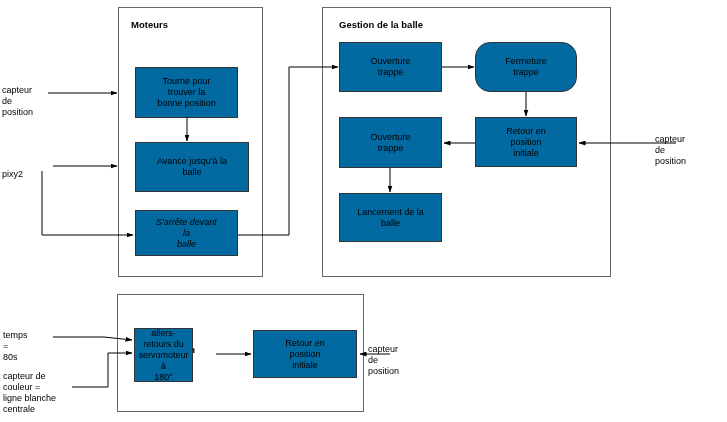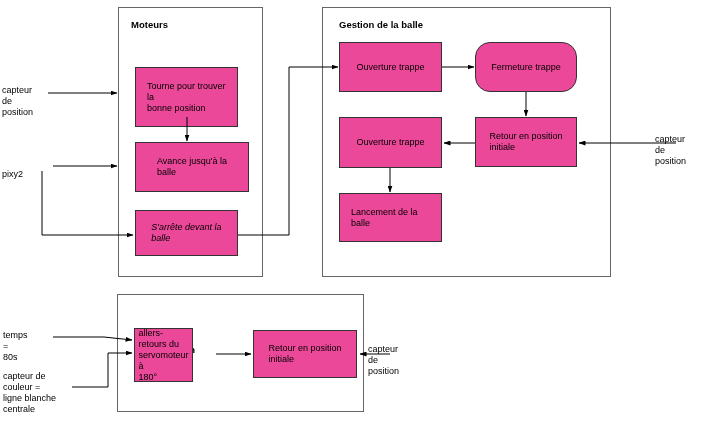--- a/index.html
+++ b/index.html
@@ -11,24 +11,24 @@
   .container-box{
     position:absolute;border:1px solid var(--container-border,#666);
     background:transparent;box-sizing:border-box;
   }
   .container-title{
     position:absolute;font-weight:bold;font-size:9.5px;line-height:11px;
     white-space:nowrap;
   }
   .node{
     position:absolute;border:1px solid var(--node-border,#333);
-    background:#ec4899;box-sizing:border-box;
+    background:#0369a1;box-sizing:border-box;
     display:flex;align-items:center;justify-content:center;
-    font-size:9px;line-height:11px;
-    white-space:pre-line;padding:11px;
+    text-align:center;font-size:9px;line-height:11px;
+    white-space:pre-line;padding:17px;
   }
   .ext-label{
     position:absolute;font-size:9px;line-height:11px;
     white-space:pre-line;
     margin-top:8px;
   }
   svg.wires{position:absolute;left:0;top:0;pointer-events:none;color:var(--arrow,#000);}
   svg.wires polyline,svg.wires line{stroke:currentColor;stroke-width:1;fill:none;}
 </style>
 </head>
@@ -41,21 +41,21 @@
   </div>
 
   <div class="container-box" style="left:322px;top:7px;width:289px;height:270px;">
     <span class="container-title" style="left:16px;top:11px;">Gestion de la balle</span>
   </div>
 
   <div class="container-box" style="left:117px;top:294px;width:247px;height:118px;">
     <span class="container-title" style="left:20px;top:9px;margin-top:40px;">Crève ballon</span>
   </div>
 
-  <div class="node" style="left:135px;top:67px;width:103px;height:60px;">Tourne pour trouver la
+  <div class="node" style="left:135px;top:67px;width:103px;height:51px;">Tourne pour trouver la
 bonne position</div>
   <div class="node" style="left:135px;top:142px;width:114px;height:50px;">Avance jusqu'à la
 balle</div>
   <div class="node" style="left:135px;top:210px;width:103px;height:46px;font-style:italic;">S'arrête devant la
 balle</div>
 
   <div class="node" style="left:339px;top:42px;width:103px;height:50px;">Ouverture trappe</div>
   <div class="node" style="left:475px;top:42px;width:102px;height:50px;border-radius:15px;">Fermeture trappe</div>
   <div class="node" style="left:475px;top:117px;width:102px;height:50px;">Retour en position
 initiale</div>

